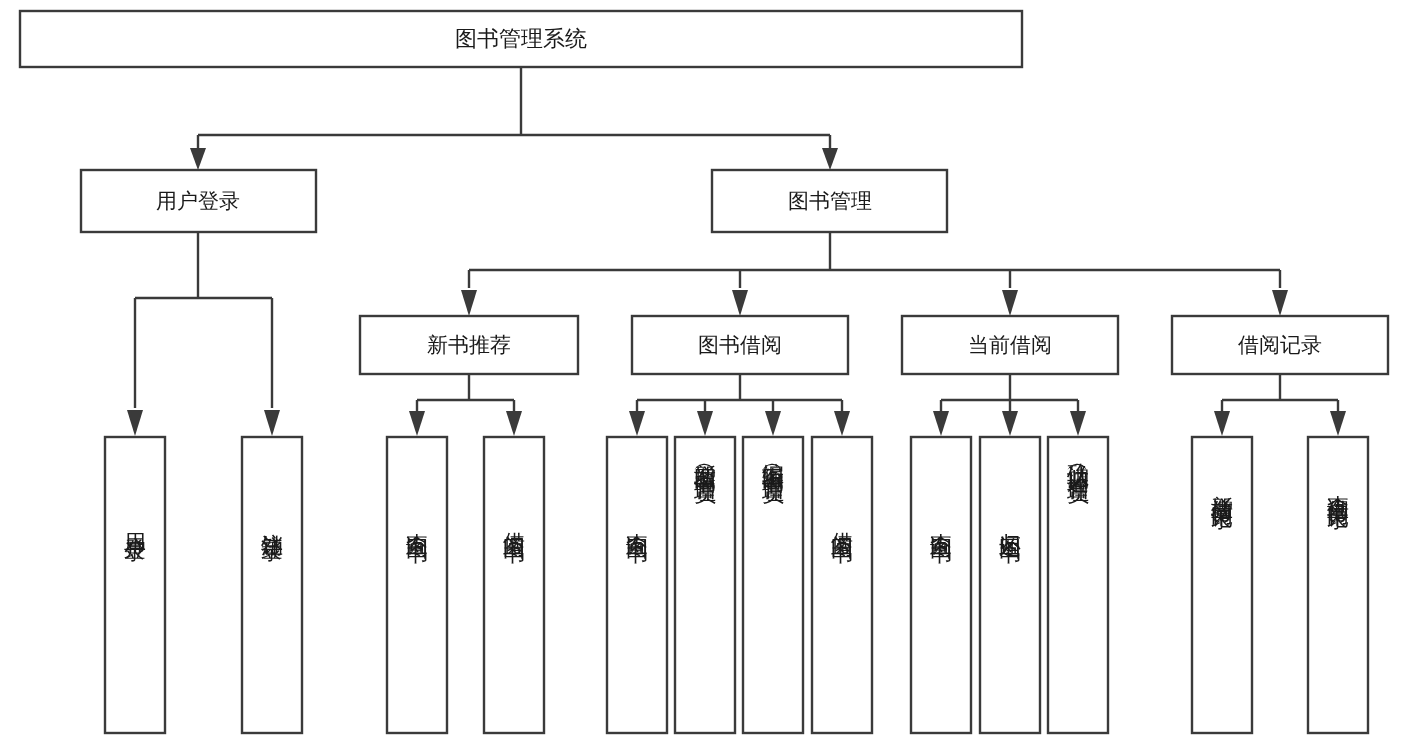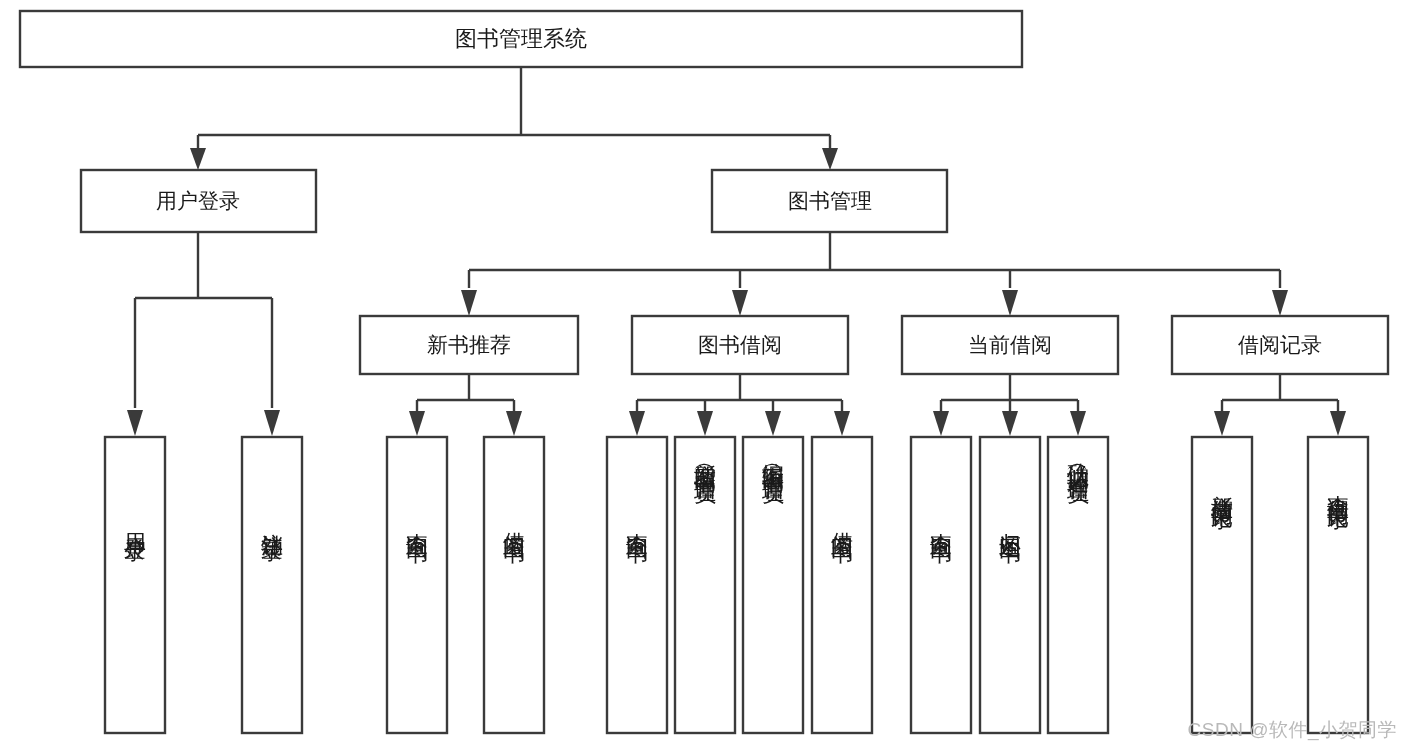--- a/index.html
+++ b/index.html
@@ -257,15 +257,14 @@
     <span class="leaf-label">确认归还（管理员）</span>
   </div>
 
   <div class="leaf-label-wrap" style="left:1192px; top:437px; width:60px; height:296px; padding-top:40px;">
     <span class="leaf-label">新增借阅记录</span>
   </div>
   <div class="leaf-label-wrap" style="left:1308px; top:437px; width:60px; height:296px; padding-top:40px;">
     <span class="leaf-label">查询借阅记录</span>
   </div>
 
-  <div class="watermark">CSDN @软件_小贺同学</div>
 
 </div>
 
 </body></html>

